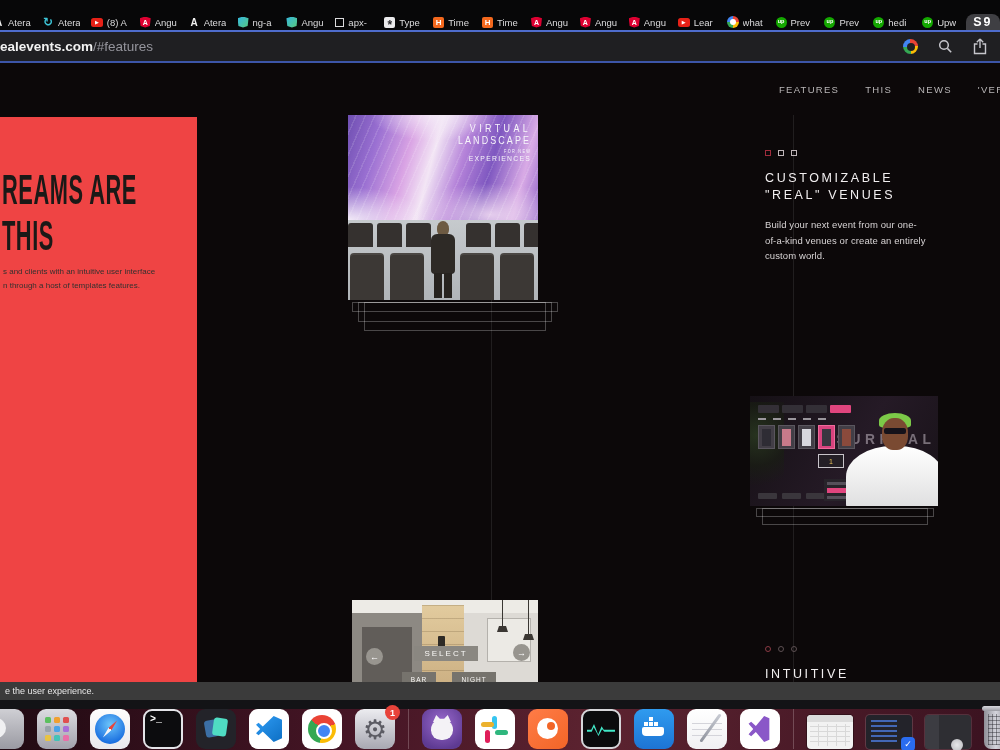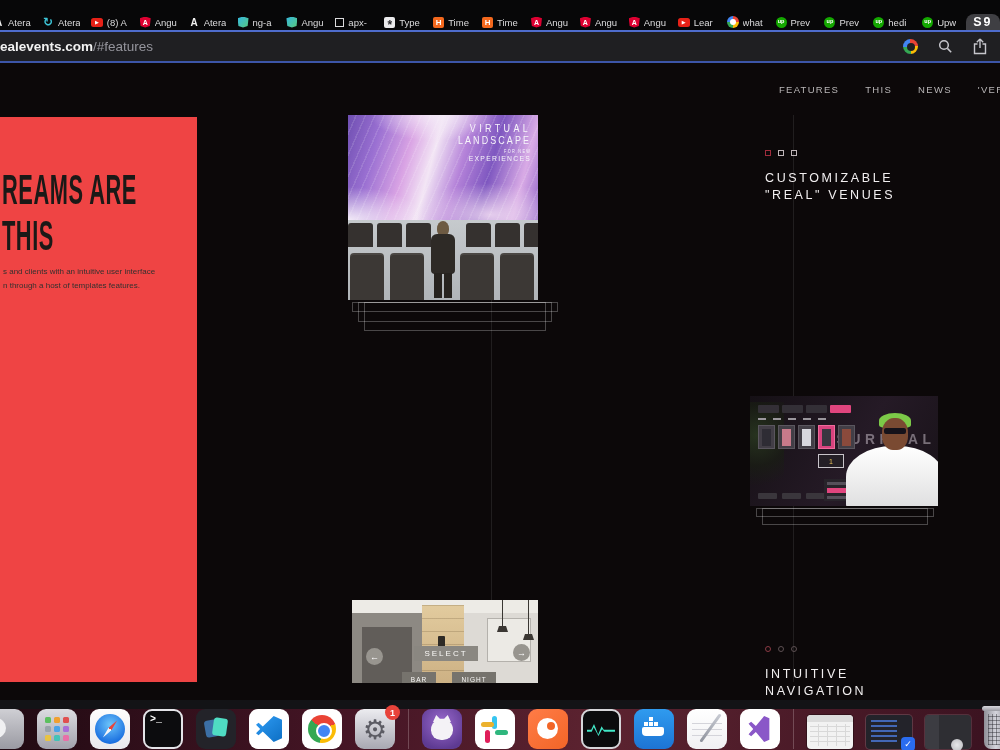--- a/index.html
+++ b/index.html
@@ -450,20 +450,21 @@
       <div class="fr" style="left:364px;top:239px;width:182px;height:29px"></div>
     </div>
 
     <div class="feature" style="left:765px;top:86px">
       <div class="markers square">
         <span class="marker"></span>
         <span class="marker"></span>
         <span class="marker"></span>
       </div>
       <h3>CUSTOMIZABLE "REAL" VENUES</h3>
+      <p>Build your next event from our one-of-a-kind venues or create an entirely custom world.</p>
     </div>
 
 
     <div class="img-avatar">
       <div class="av-plant"></div>
       <div class="av-backdrop">SURREAL</div>
       <div class="av-panel">
         <div class="av-tabs">
           <span class="av-tab"></span>
           <span class="av-tab"></span>
@@ -525,20 +526,23 @@
       <div class="nv-sconce"></div>
       <div class="lamp l1"></div>
       <div class="lamp l2"></div>
       <div class="nv-arrow left">←</div>
       <div class="nv-select">SELECT</div>
       <div class="nv-arrow right">→</div>
       <div class="nv-sub s1">BAR</div>
       <div class="nv-sub s2">NIGHT</div>
     </div>
 
+    <div class="cookiebar">
+      <span>e the user experience.</span>
+    </div>
   </div>
 
   <div class="desktop">
     <div class="win-edge"></div>
     <div class="dock">
         <div class="dock-item finder-partial-icon"></div>
         <div class="dock-item launchpad-icon"></div>
         <div class="dock-item safari-icon"></div>
         <div class="dock-item terminal-icon"></div>
         <div class="dock-item teal-cards-app-icon"></div>

